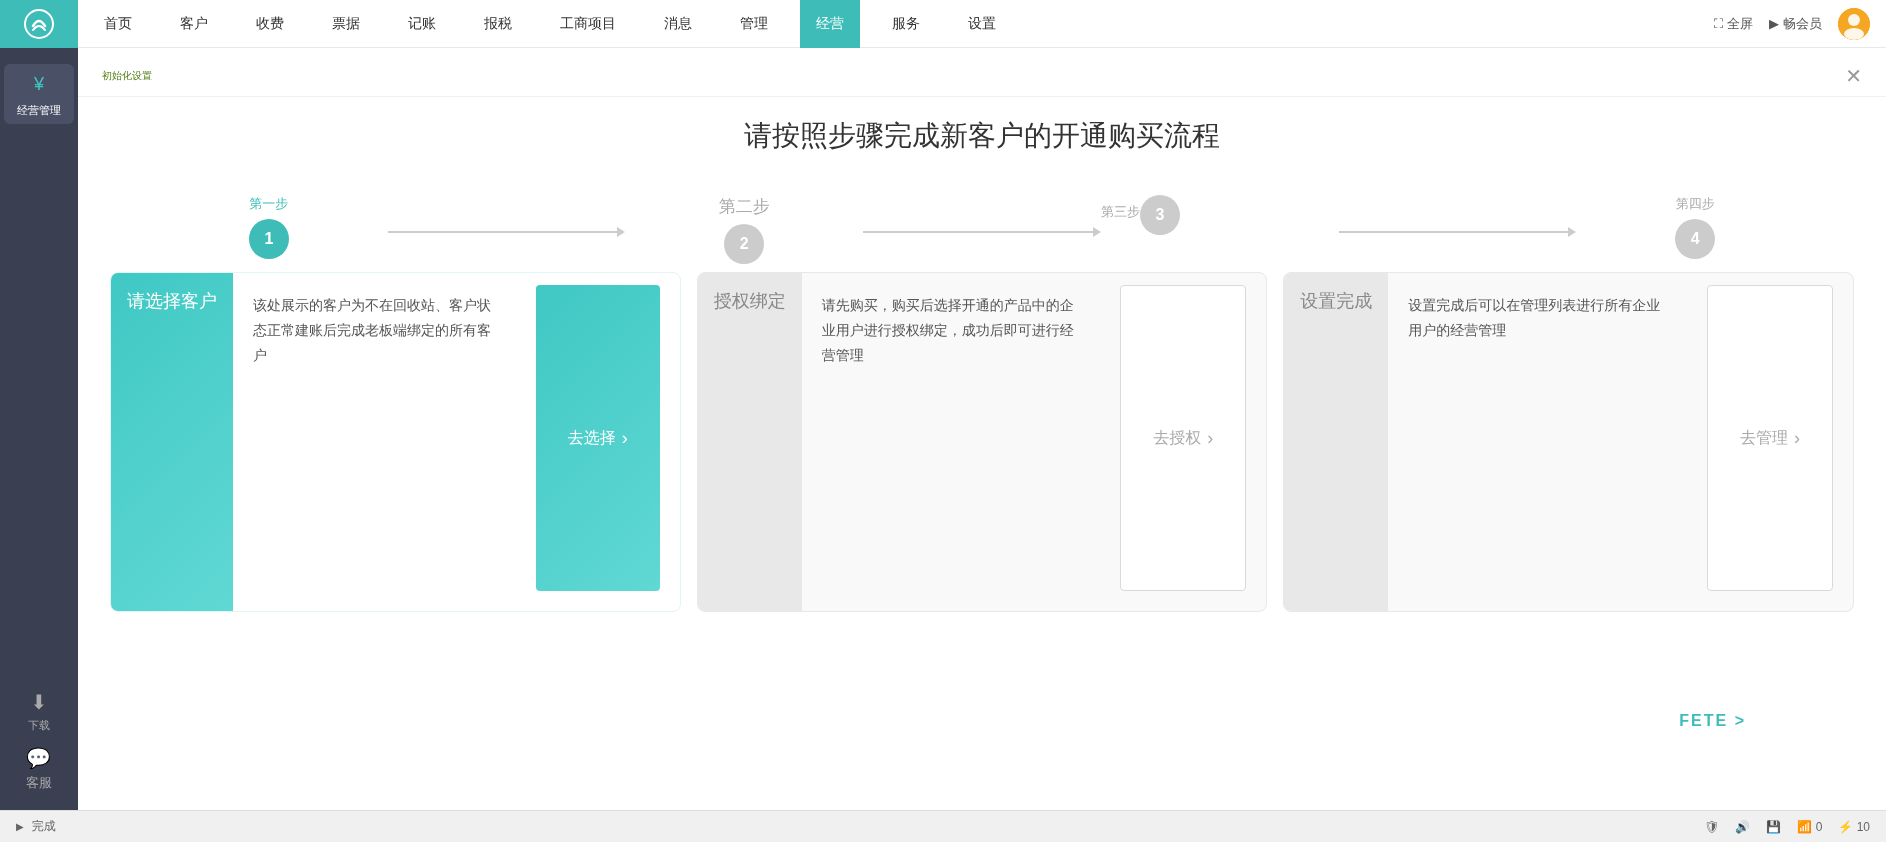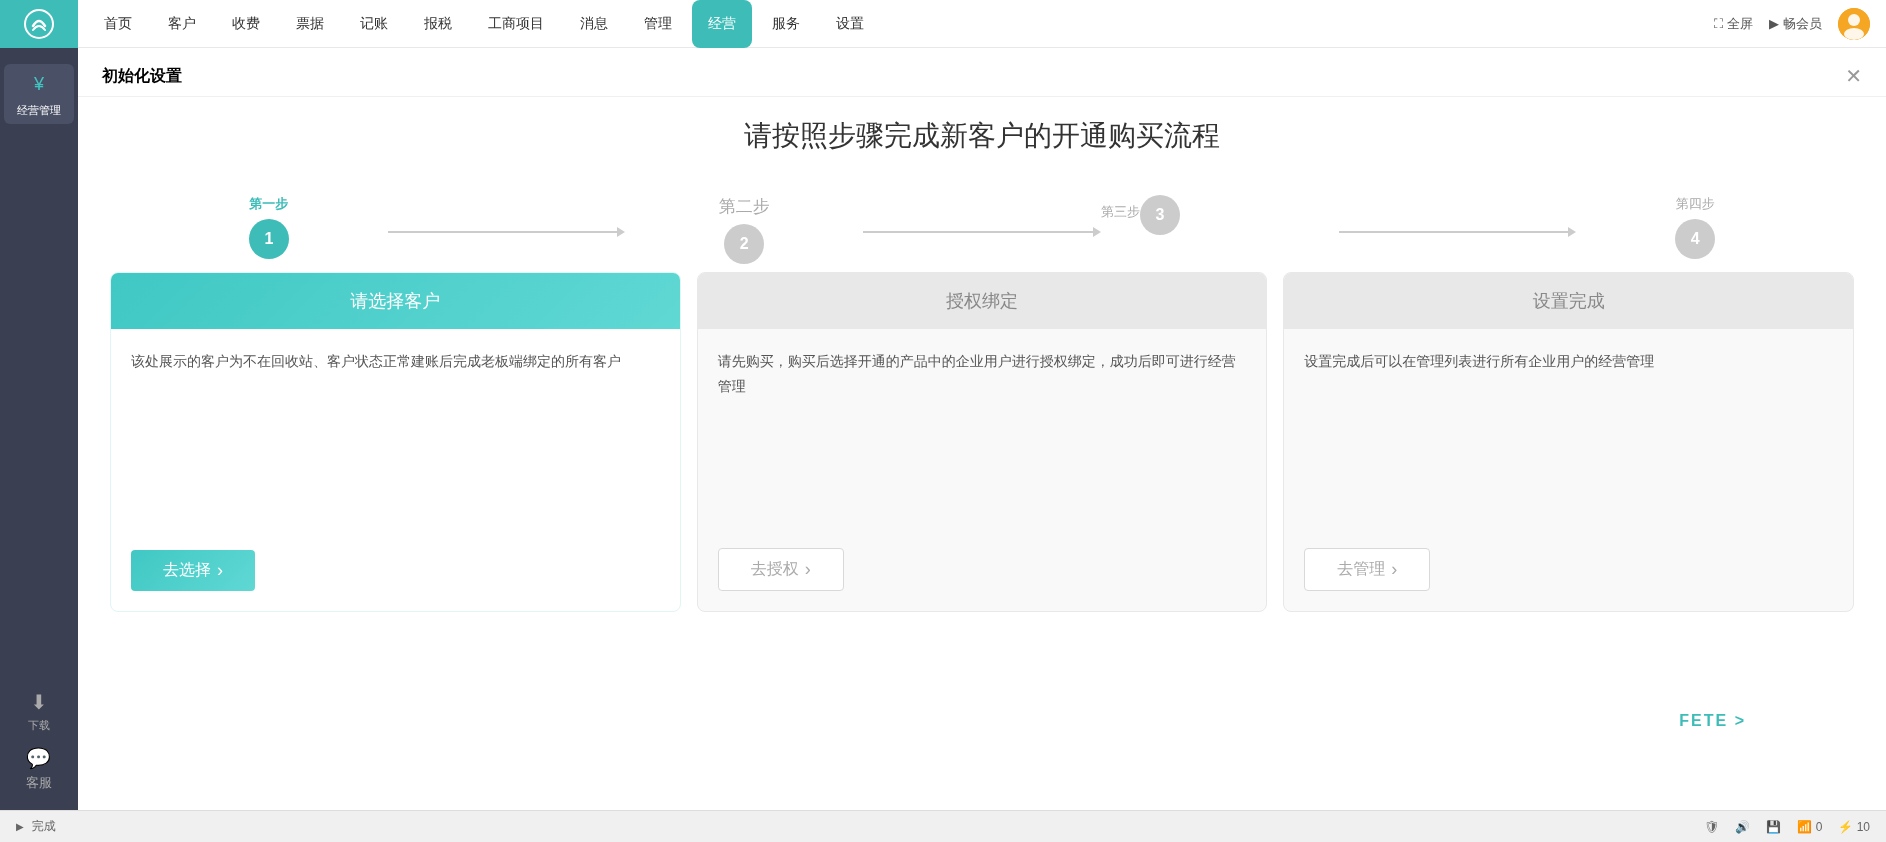--- a/index.html
+++ b/index.html
@@ -26,36 +26,36 @@
       align-items: center;
       justify-content: center;
       flex-shrink: 0;
     }
     .top-nav-logo svg { width: 32px; height: 32px; }
     .top-nav-items {
       display: flex;
       align-items: center;
       flex: 1;
       padding: 0 10px;
-      gap: 4px;
+      gap: 16px;
     }
     .nav-item {
       padding: 0 16px;
       height: 48px;
       display: flex;
       align-items: center;
       font-size: 14px;
       color: #333;
       cursor: pointer;
       white-space: nowrap;
     }
     .nav-item.active {
       background: #3dbcb8;
       color: #fff;
-      border-radius: 8px;
+      border-radius: 0;
     }
     .top-nav-right {
       display: flex;
       align-items: center;
       gap: 16px;
       padding-right: 16px;
       font-size: 13px;
       color: #555;
     }
     .top-nav-right span { cursor: pointer; display: flex; align-items: center; gap: 4px; }
@@ -126,23 +126,23 @@
       position: relative;
     }
     .page-header {
       display: flex;
       align-items: center;
       justify-content: space-between;
       padding: 16px 24px 8px;
       border-bottom: 1px solid #f0f0f0;
     }
     .page-title {
-      font-size: 16px;
-      color: #000000;
-      font-weight: bold;
+      font-size: 10px;
+      color: #4d7c0f;
+      font-weight: normal;
     }
     .close-btn {
       font-size: 20px;
       cursor: pointer;
       color: #999;
     }
 
     
     .content-area {
       padding: 20px 32px;
@@ -164,21 +164,21 @@
       margin-top: 0;
     }
     .step-card {
       flex: 1;
       border-radius: 8px;
       border: 1px solid #e8e8e8;
       overflow: hidden;
       background: #f9f9f9;
       min-height: 340px;
       display: flex;
-      flex-direction: column;
+      flex-direction: row;
     }
     .step-card.active {
       background: #fff;
       border: 1px solid #e0f5f4;
     }
     .card-header {
       padding: 16px;
       text-align: center;
       font-size: 18px;
       color: #888;
@@ -314,21 +314,21 @@
     <h2 class="page-title">初始化设置</h2>
     <span class="close-btn">✕</span>
   </div>
 
   <div class="content-area">
     <h1 class="main-title">请按照步骤完成新客户的开通购买流程</h1>
 
     <div style="display:flex;align-items:flex-start;justify-content:space-between;padding:0 40px 8px;position:relative;">
 
       <div style="display:flex;flex-direction:column;align-items:center;flex:1;">
-        <span style="font-size:13px;color:#3dbcb8;margin-bottom:6px;font-weight:bold;">第一步</span>
+        <span style="font-size:13px;color:#3dbcb8;margin-bottom:6px;">第一步</span>
         <div style="width:40px;height:40px;border-radius:50%;background:#3dbcb8;display:flex;align-items:center;justify-content:center;font-size:16px;font-weight:bold;color:#fff;position:relative;z-index:2;">1</div>
       </div>
 
       <div style="flex:1;display:flex;align-items:center;margin-top:32px;position:relative;">
         <div style="flex:1;height:2px;background:#ccc;"></div>
         <div style="width:0;height:0;border-left:8px solid #ccc;border-top:5px solid transparent;border-bottom:5px solid transparent;"></div>
       </div>
 
       <div style="display:flex;flex-direction:column;align-items:center;flex:1;">
         <span style="font-size:17px;color:#aaa;margin-bottom:6px;">第二步</span>

